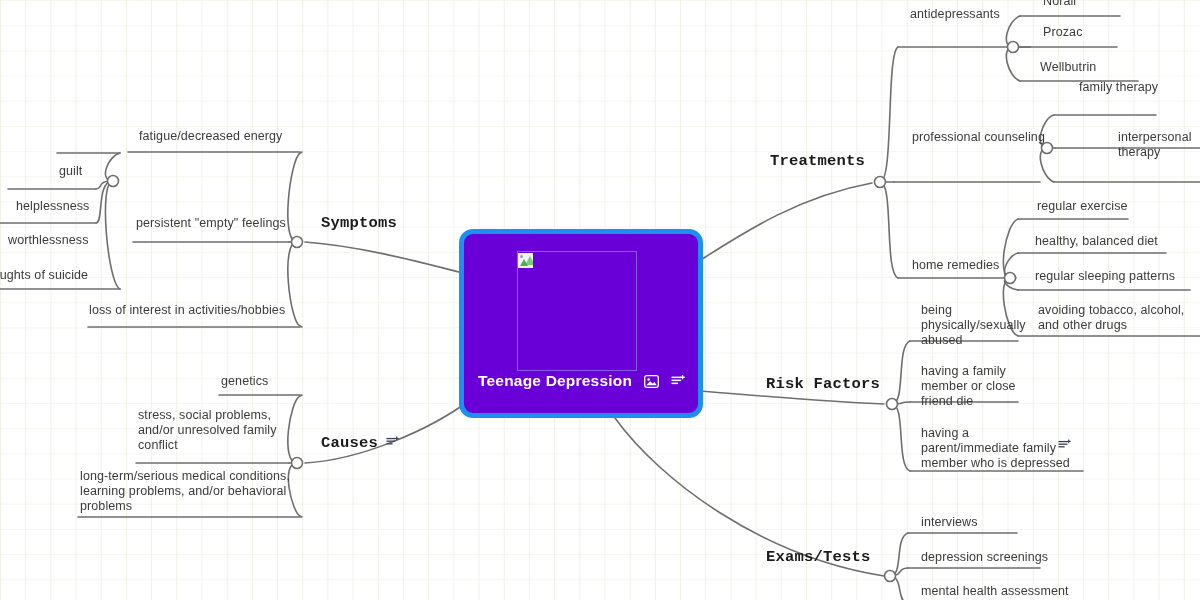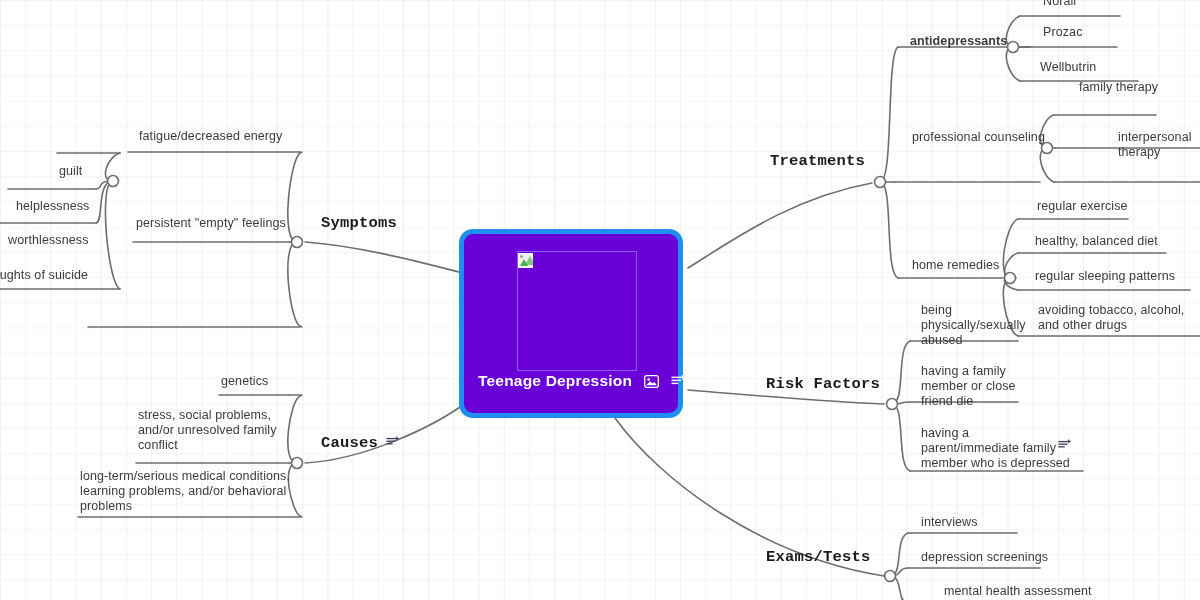--- a/index.html
+++ b/index.html
@@ -34,21 +34,21 @@
     font-size: 15.5px;
     font-weight: bold;
     letter-spacing: .2px;
     white-space: nowrap;
     font-family: Liberation Mono, monospace;
   }
   
   #root-node {
     position: absolute;
     left: 459px; top: 229px;
-    width: 224px; height: 189px;
+    width: 244px; height: 189px;
     background: #6a00d8;
     border: 5px solid #1f8ef1;
     border-radius: 14px;
     box-sizing: border-box;
   }
   #root-img-frame {
     position: absolute;
     left: 53px; top: 17px;
     width: 120px; height: 120px;
     border: 1px solid #8b5ae6;
@@ -238,35 +238,36 @@
   </span>
 
   <div class="branch-lbl" style="left:770px; top:152px;">Treatments</div>
 
   <div class="branch-lbl" style="left:766px; top:375px;">Risk Factors</div>
 
   <div class="branch-lbl" style="left:766px; top:548px;">Exams/Tests</div>
 
   <div class="lbl" style="left:139px; top:129px;">fatigue/decreased energy</div>
   <div class="lbl" style="left:136px; top:216px;">persistent "empty" feelings</div>
+  <div class="lbl" style="left:89px; top:303px;">loss of interest in activities/hobbies</div>
 
   <div class="lbl" style="left:59px; top:164px;">guilt</div>
   <div class="lbl" style="left:16px; top:199px;">helplessness</div>
   <div class="lbl" style="left:8px; top:233px;">worthlessness</div>
   <div class="lbl" style="left:-18px; top:268px;">thoughts of suicide</div>
 
   <div class="lbl" style="left:221px; top:374px;">genetics</div>
   <div class="lbl" style="left:138px; top:408px;">stress, social problems,
 and/or unresolved family
 conflict</div>
   <div class="lbl" style="left:80px; top:469px;">long-term/serious medical conditions,
 learning problems, and/or behavioral
 problems</div>
 
-  <div class="lbl" style="left:910px; top:34px;font-weight:bold;">antidepressants</div>
+  <div class="lbl" style="left:910px; top:7px;">antidepressants</div>
   <div class="lbl" style="left:912px; top:130px;">professional counseling</div>
   <div class="lbl" style="left:912px; top:258px;">home remedies</div>
 
   <div class="lbl" style="left:1043px; top:-6px;">Norail</div>
   <div class="lbl" style="left:1043px; top:25px;">Prozac</div>
   <div class="lbl" style="left:1040px; top:60px;">Wellbutrin</div>
 
   <div class="lbl" style="left:1079px; top:80px;">family therapy</div>
   <div class="lbl" style="left:1118px; top:130px;">interpersonal therapy</div>
 
@@ -290,15 +291,15 @@
       <rect x="0.5" y="1.6" width="9.6" height="1.4" fill="#3b3b5a"></rect>
       <rect x="0.5" y="4.4" width="9.6" height="1.4" fill="#3b3b5a"></rect>
       <rect x="0.5" y="7.2" width="6.6" height="1.4" fill="#3b3b5a"></rect>
       <rect x="10.9" y="0.1" width="1.2" height="4.0" fill="#3b3b5a"></rect>
       <rect x="9.4" y="1.5" width="4.3" height="1.2" fill="#3b3b5a"></rect>
     </svg>
   </span>
 
   <div class="lbl" style="left:921px; top:515px;">interviews</div>
   <div class="lbl" style="left:921px; top:550px;">depression screenings</div>
-  <div class="lbl" style="left:944px; top:584px;text-align:center;">mental health assessment</div>
+  <div class="lbl" style="left:921px; top:584px;text-align:center;">mental health assessment</div>
 
 </div>
 
 </body></html>

